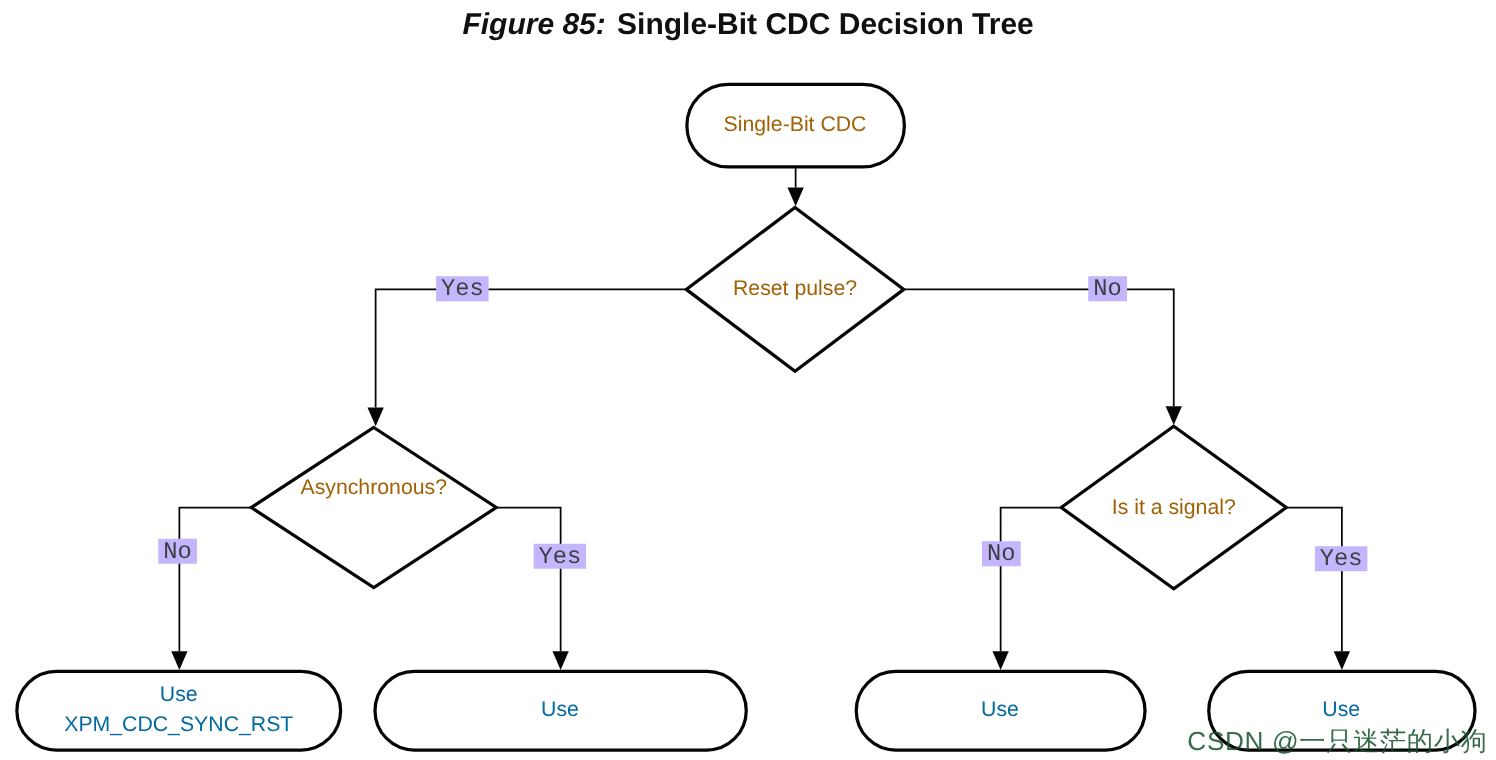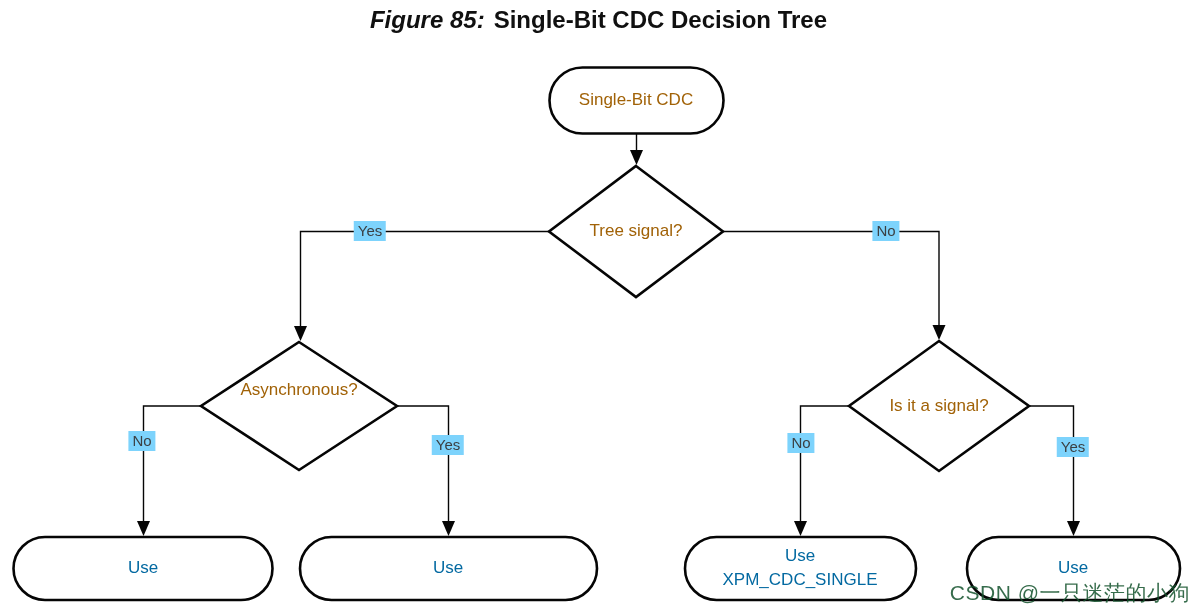--- a/index.html
+++ b/index.html
@@ -52,26 +52,27 @@
     position: absolute;
     transform: translate(-50%, -50%);
     font-size: 17px;
     color: #a16207;
     white-space: nowrap;
     text-align: center;
   }
   .edge-label {
     position: absolute;
     transform: translate(-50%, -50%);
-    font-size: 15px;
+    font-size: 19px;
     color: #3b3f42;
     white-space: nowrap;
-    background: #7dd3fc;
+    background: #c4b5fd;
     padding: 0 4px;
     line-height: 20px;
+    font-family: Liberation Mono, monospace;
   }
   .result-label {
     position: absolute;
     transform: translate(-50%, -50%);
     font-size: 17px;
     line-height: 24px;
     color: #0369a1;
     white-space: nowrap;
     text-align: center;
   }
@@ -118,40 +119,40 @@
     <polygon class="shape" points="636,166 723,231.5 636,297 549,231.5"></polygon>
     <polygon class="shape" points="299,342 397,406 299,470 201,406"></polygon>
     <polygon class="shape" points="939,341 1029,406 939,471 849,406"></polygon>
     <rect class="shape" x="13.5" y="537" width="259" height="63" rx="31.5" ry="31.5"></rect>
     <rect class="shape" x="300" y="537" width="297" height="63" rx="31.5" ry="31.5"></rect>
     <rect class="shape" x="685" y="537" width="231" height="63" rx="31.5" ry="31.5"></rect>
     <rect class="shape" x="967" y="537" width="213" height="63" rx="31.5" ry="31.5"></rect>
   </svg>
 
   <div class="node-label" style="left:636px; top:100px;">Single-Bit CDC</div>
-  <div class="node-label" style="left:636px; top:231px;">Tree signal?</div>
+  <div class="node-label" style="left:636px; top:231px;">Reset pulse?</div>
   <div class="node-label" style="left:299px; top:390px;">Asynchronous?</div>
   <div class="node-label" style="left:939px; top:406px;">Is it a signal?</div>
 
   <div class="edge-label" style="left:370px; top:231px;">Yes</div>
   <div class="edge-label" style="left:886px; top:231px;">No</div>
   <div class="edge-label" style="left:142px; top:441px;">No</div>
   <div class="edge-label" style="left:448px; top:445px;">Yes</div>
   <div class="edge-label" style="left:801px; top:443px;">No</div>
   <div class="edge-label" style="left:1073px; top:447px;">Yes</div>
 
   <div class="result-label" style="left:143px; top:568px;">
     <div>Use</div>
+    <div>XPM_CDC_SYNC_RST</div>
   </div>
   <div class="result-label" style="left:448px; top:568px;">
     <div>Use</div>
   </div>
   <div class="result-label" style="left:800px; top:568px;">
     <div>Use</div>
-    <div>XPM_CDC_SINGLE</div>
   </div>
   <div class="result-label" style="left:1073px; top:568px;">
     <div>Use</div>
   </div>
 
   <div class="watermark">CSDN @一只迷茫的小狗</div>
 
 </div>
 
 </body></html>

